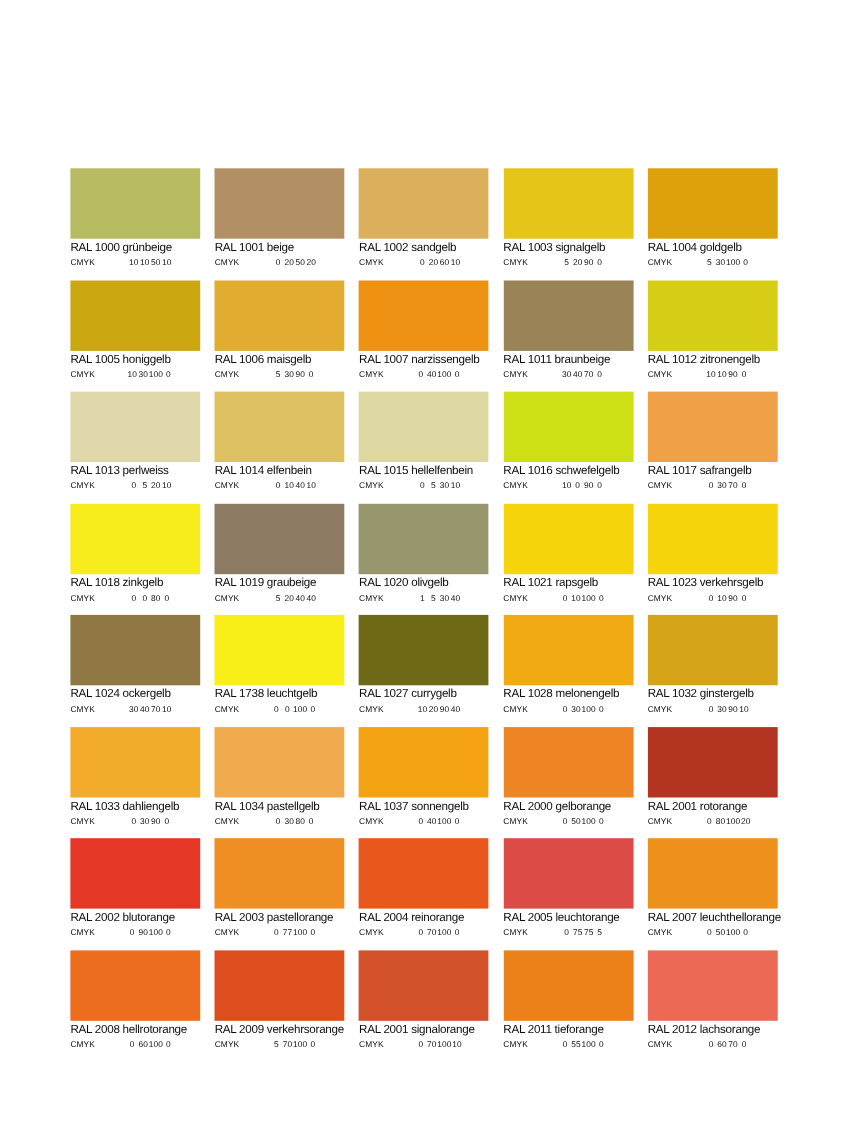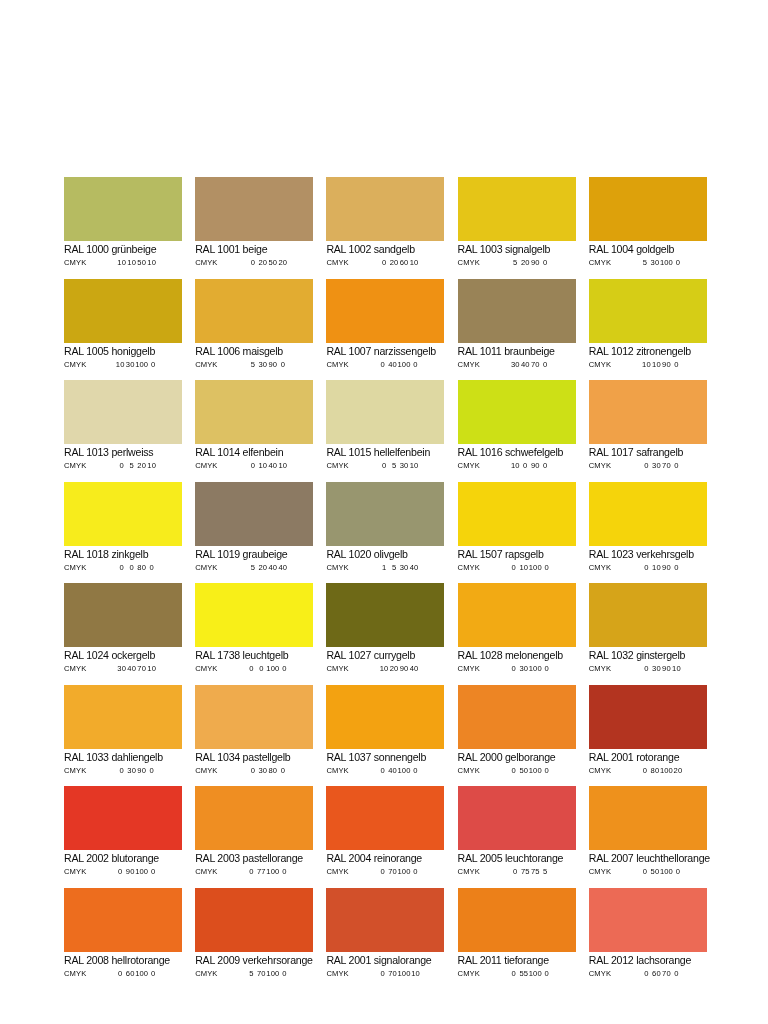--- a/index.html
+++ b/index.html
@@ -33,21 +33,20 @@
     color: #000000;
   }
   .swatch-grid {
     position: absolute;
     left: 64px;
     top: 153px;
     width: 656px;
     display: grid;
     grid-template-columns: repeat(5, 131.2px);
     grid-auto-rows: 101.5px;
-    margin-top: 24px;
   }
   .swatch-cell {
     width: 131.2px;
     box-sizing: border-box;
     padding-right: 13px;
     position: relative;
   }
   .swatch-chip {
     width: 118px;
     height: 64px;
@@ -323,21 +322,21 @@
           <span class="cmyk-values">
             <span>1</span>
             <span>5</span>
             <span>30</span>
             <span>40</span>
           </span>
         </div>
       </div>
       <div class="swatch-cell">
         <div class="swatch-chip" style="background-color: rgb(245, 212, 11);"></div>
-        <div class="swatch-name">RAL 1507 rapsgelb</div>
+        <div class="swatch-name">RAL 1021 rapsgelb</div>
         <div class="swatch-cmyk">
           <span class="cmyk-label">CMYK</span>
           <span class="cmyk-values">
             <span>0</span>
             <span>10</span>
             <span>100</span>
             <span>0</span>
           </span>
         </div>
       </div>

